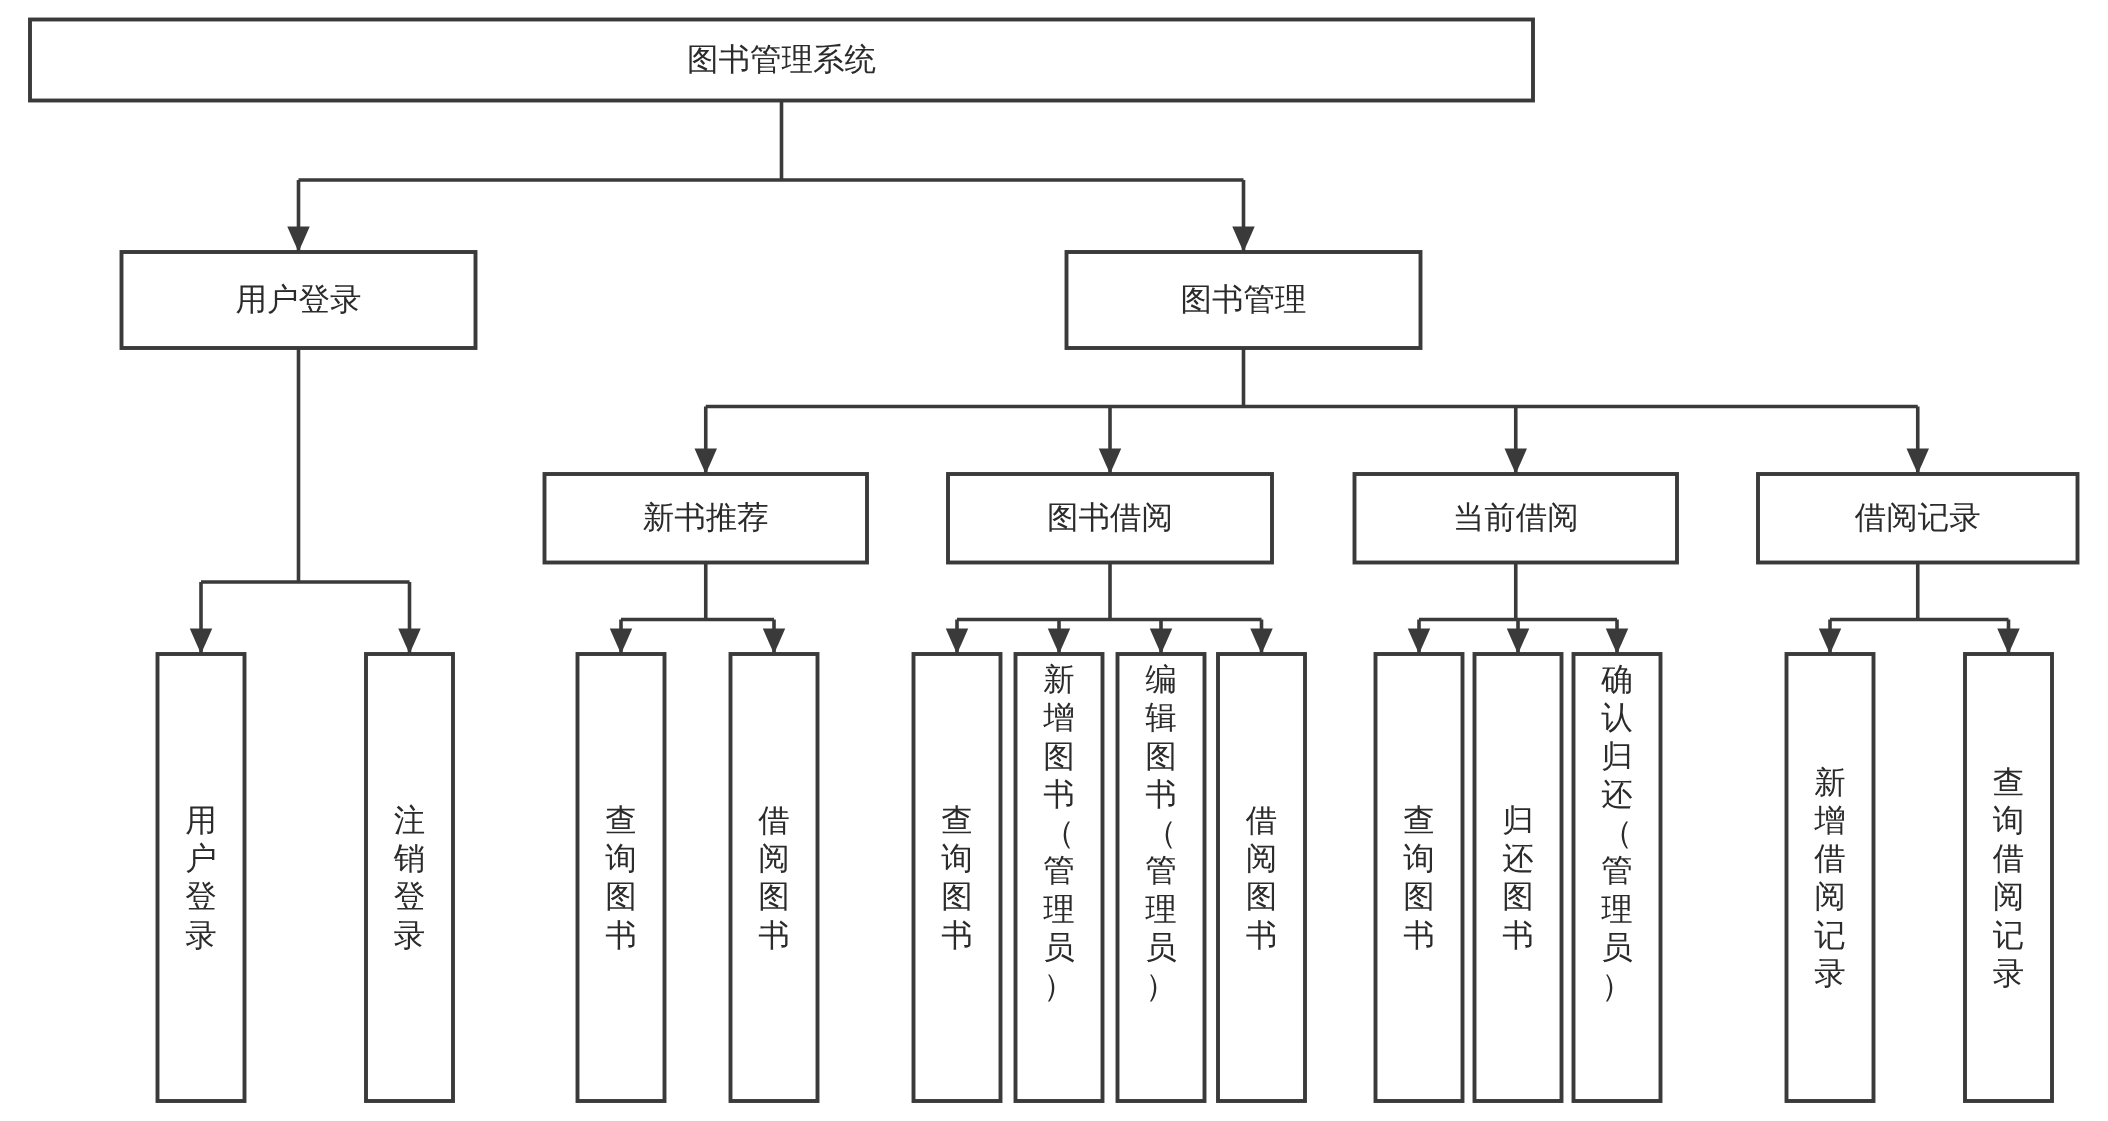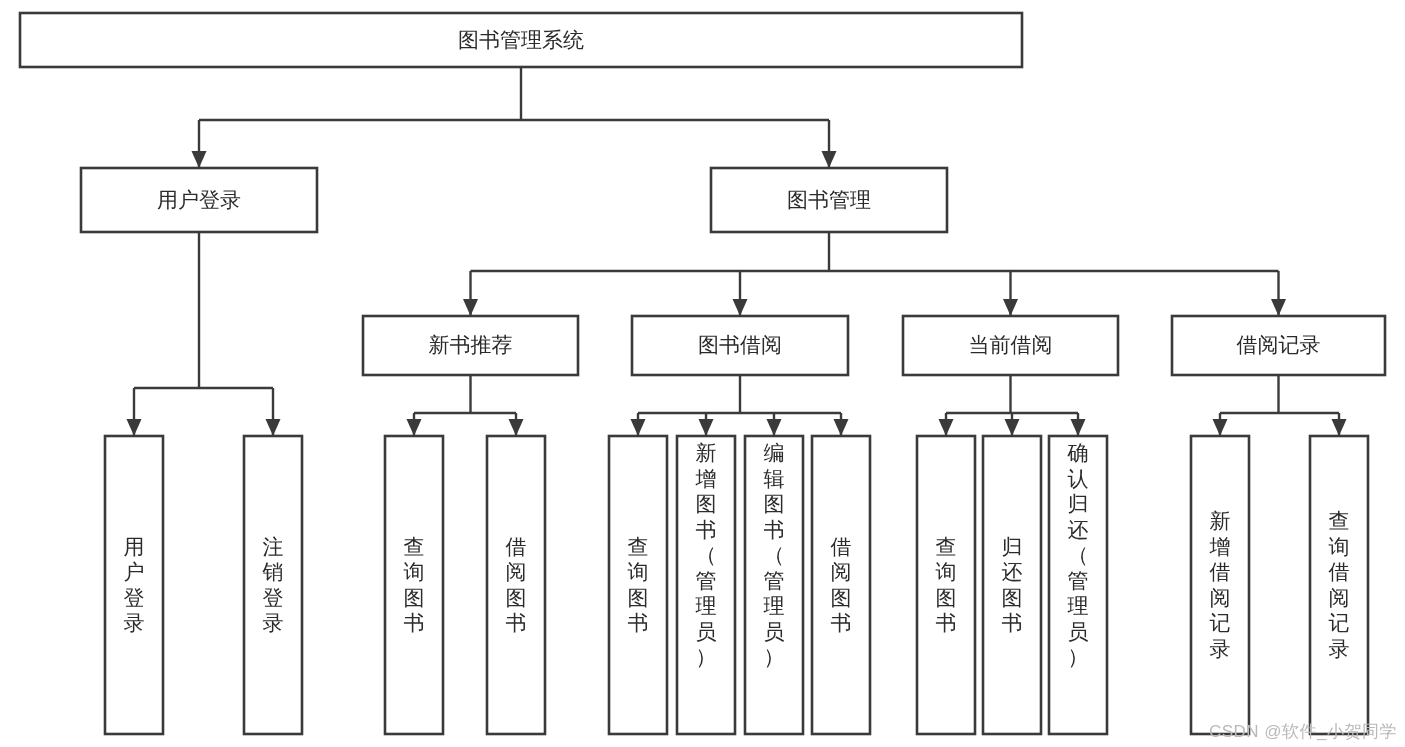--- a/index.html
+++ b/index.html
@@ -163,14 +163,13 @@
         <g>
           <rect x="1191" y="436" width="58" height="298" class="nodebox"></rect>
           <text x="1220" y="528.39" class="node-label-v"><tspan x="1220" dy="0">新</tspan><tspan x="1220" dy="25.5">增</tspan><tspan x="1220" dy="25.5">借</tspan><tspan x="1220" dy="25.5">阅</tspan><tspan x="1220" dy="25.5">记</tspan><tspan x="1220" dy="25.5">录</tspan></text>
         </g>
         <g>
           <rect x="1310" y="436" width="58" height="298" class="nodebox"></rect>
           <text x="1339" y="528.39" class="node-label-v"><tspan x="1339" dy="0">查</tspan><tspan x="1339" dy="25.5">询</tspan><tspan x="1339" dy="25.5">借</tspan><tspan x="1339" dy="25.5">阅</tspan><tspan x="1339" dy="25.5">记</tspan><tspan x="1339" dy="25.5">录</tspan></text>
         </g>
       </g>
   </svg>
-  <div class="watermark">CSDN @软件_小贺同学</div>
 </div>
 
 </body></html>

